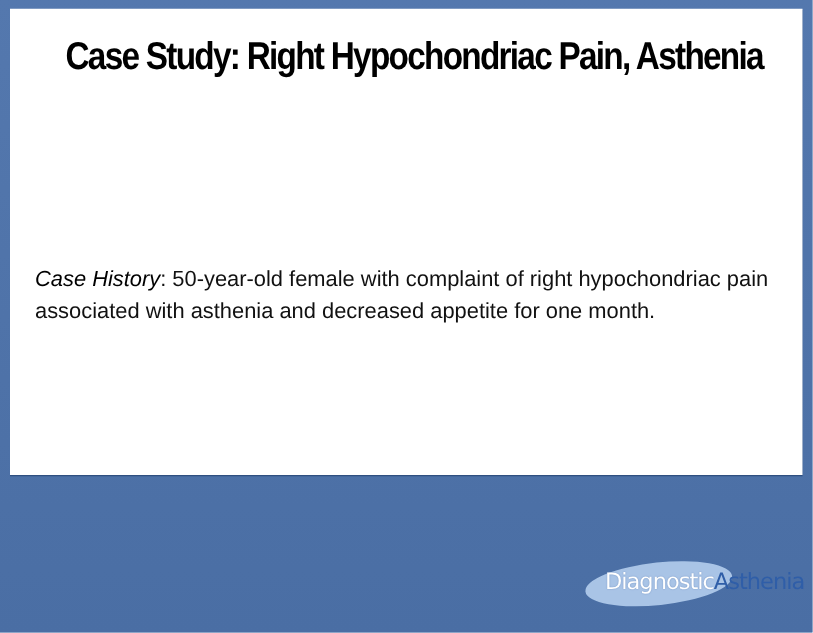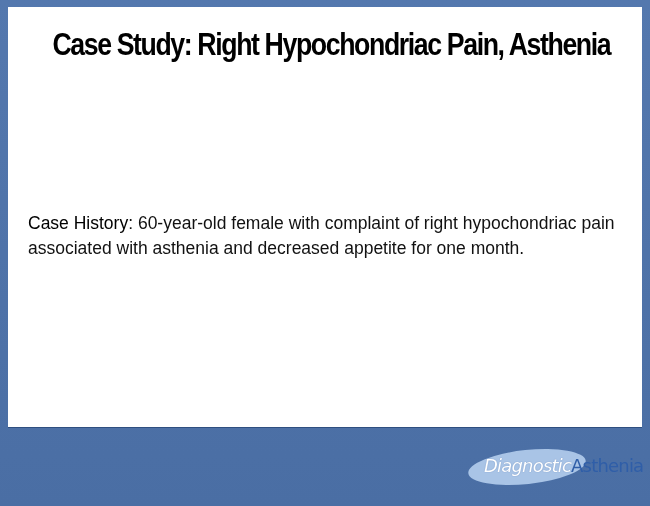--- a/index.html
+++ b/index.html
@@ -7,21 +7,21 @@
       width: 650px; height: 506px; overflow: hidden;
       background: #4d72a8;
       position: relative;
       font-family: "Liberation Sans", sans-serif;
     }
     .frame {
       position: absolute; left: 0; top: 0; width: 650px; height: 506px;
       background: linear-gradient(180deg, #5478ae 0%, #4a6ea4 100%);
     }
     .panel {
-      position: absolute; left: 8px; top: 7px; width: 634px; height: 420px;
+      position: absolute; left: 8px; top: 7px; width: 634px; height: 373px;
       background: #ffffff;
       box-shadow: 0 1px 0 #2f4f80;
     }
     .title {
       position: absolute; left: 0; top: 20px; width: 634px;
       text-align: center;
       font-family: "Liberation Sans", sans-serif;
       font-weight: bold;
       font-size: 31px;
       letter-spacing: -1.6px;
@@ -31,48 +31,48 @@
       white-space: nowrap;
     }
     .body {
       position: absolute; left: 28px; top: 211px; width: 590px;
       font-family: "Liberation Sans", sans-serif;
       font-size: 17.5px;
       line-height: 25px;
       color: #111;
     }
     .body p { margin: 0 0 20px 0; }
-    .label { color: #000; }
+    .label { color: #000; font-style: italic; }
     .logo {
       position: absolute; left: 466px; top: 444px; width: 170px; height: 48px;
     }
     .logo .ellipse {
       position: absolute; left: 2px; top: 6px; width: 118px; height: 34px;
       background: #a9c4e6;
       border-radius: 50%;
       transform: rotate(-6deg);
     }
     .logo .text {
       position: absolute; left: 18px; top: 11px;
       font-family: "DejaVu Sans", sans-serif;
       font-size: 18px;
       letter-spacing: -0.8px;
       white-space: nowrap;
     }
-    .logo .t1 { color: #ffffff; text-shadow: 0 0 1px #5b7fb6; font-style: italic; }
+    .logo .t1 { color: #ffffff; text-shadow: 0 0 1px #5b7fb6; }
     .logo .t2 { color: #2f5ea8; }
   </style>
 </head>
 <body>
 
 <div class="frame"></div>
 <div class="panel">
   <div class="title">Case Study: Right Hypochondriac Pain, Asthenia</div>
 </div>
 
 <div class="body">
-  <p><span class="label">Case History</span><span>: 60-year-old female with complaint of right hypochondriac pain associated with asthenia and decreased appetite for one month.</span></p>
+  <p><span class="label">Case History</span><span>: 50-year-old female with complaint of right hypochondriac pain associated with asthenia and decreased appetite for one month.</span></p>
 </div>
 
 <div class="logo">
   <div class="ellipse"></div>
   <div class="text"><span class="t1">Diagnostic</span><span class="t2">Asthenia</span></div>
 </div>
 
 </body></html>

